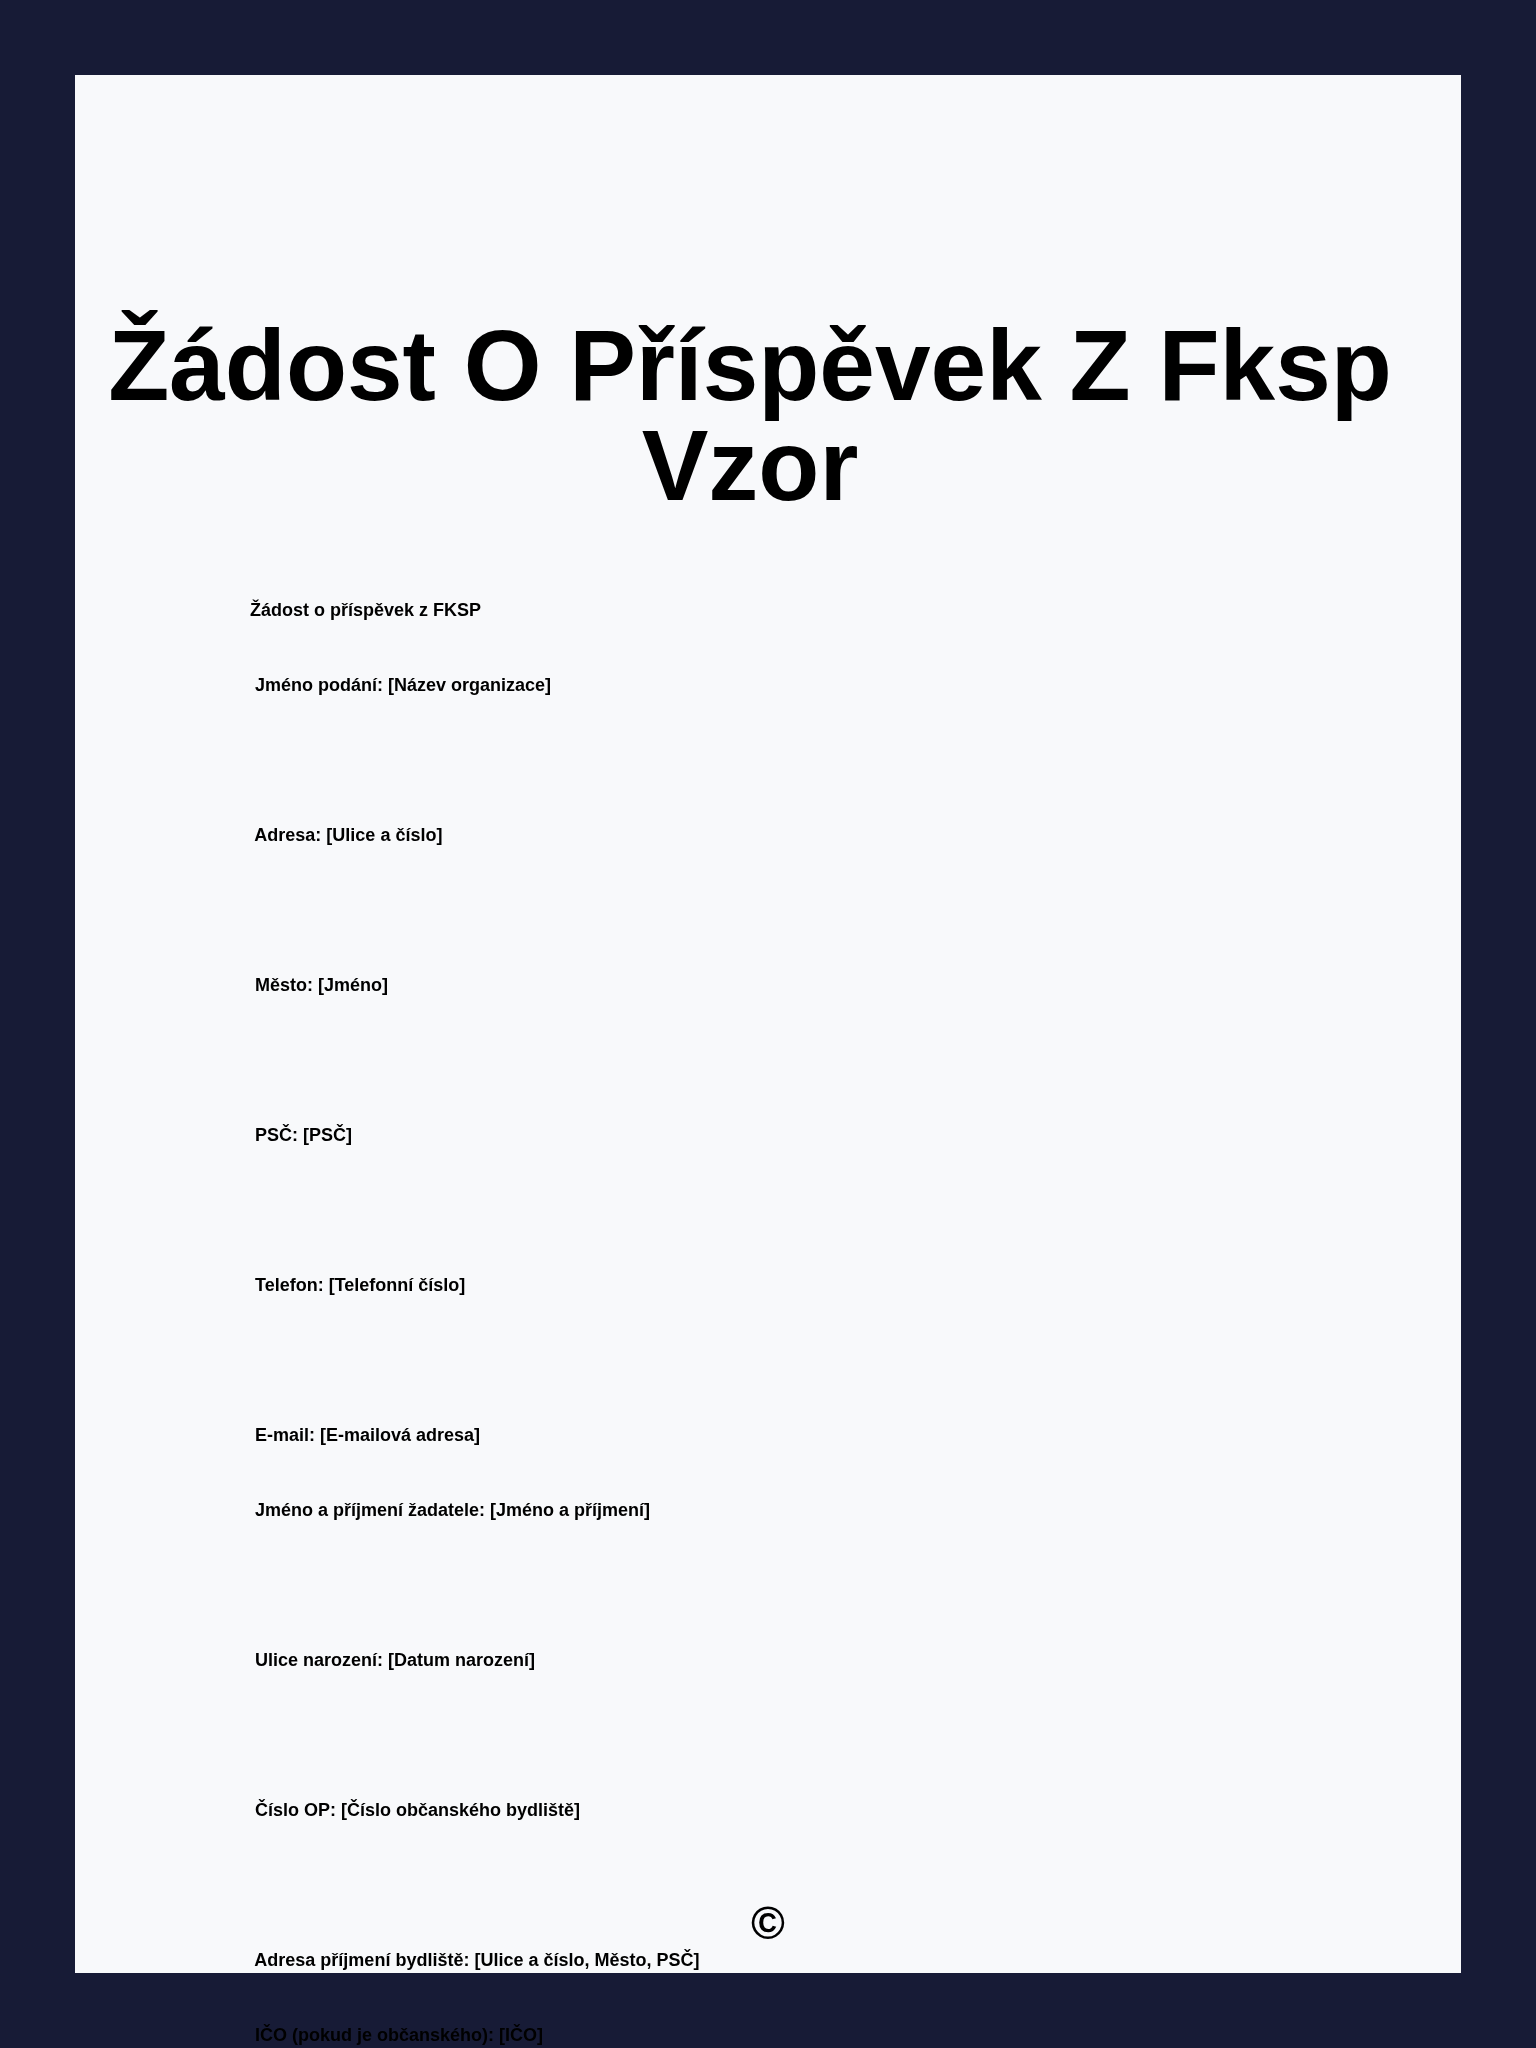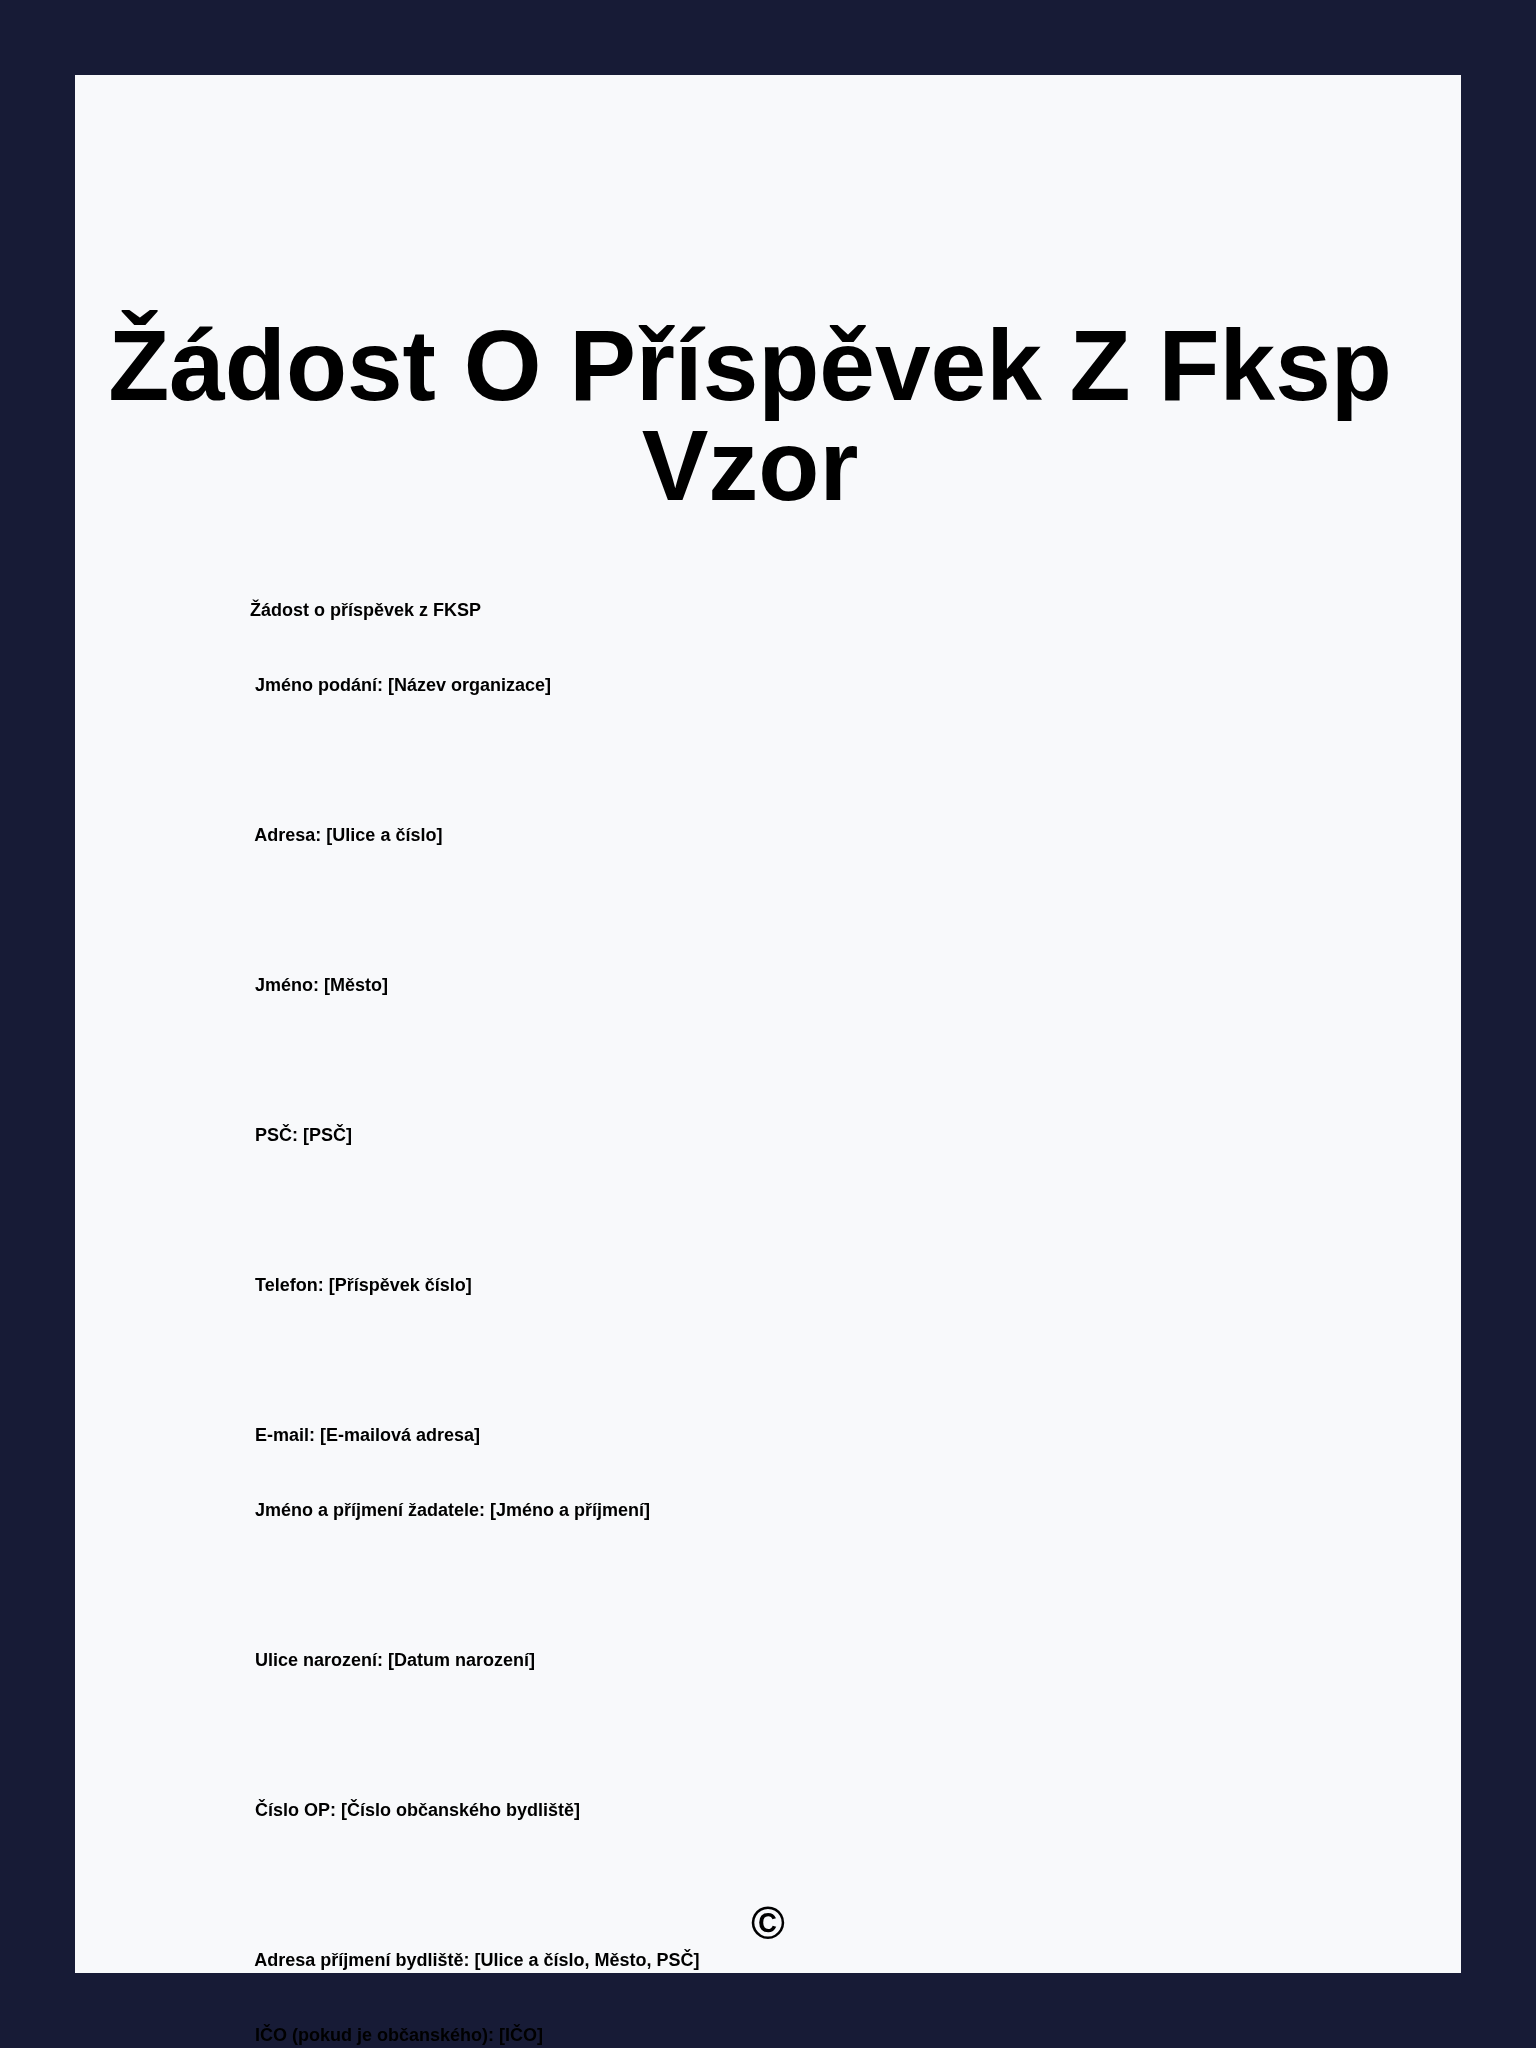--- a/index.html
+++ b/index.html
@@ -71,25 +71,25 @@
 
 <div class="page">
   <h1 class="title">Žádost O Příspěvek Z Fksp Vzor</h1>
 
   <div class="body-text">
     <span class="line">Žádost o příspěvek z FKSP</span>
     <span class="line"> Jméno podání: [Název organizace]</span>
     <span class="line"></span>
     <span class="line"> Adresa: [Ulice a číslo]</span>
     <span class="line"></span>
-    <span class="line"> Jméno: [Město]</span>
+    <span class="line"> Město: [Jméno]</span>
     <span class="line"></span>
     <span class="line"> PSČ: [PSČ]</span>
     <span class="line"></span>
-    <span class="line"> Telefon: [Příspěvek číslo]</span>
+    <span class="line"> Telefon: [Telefonní číslo]</span>
     <span class="line"></span>
     <span class="line"> E-mail: [E-mailová adresa]</span>
     <span class="line"> Jméno a příjmení žadatele: [Jméno a příjmení]</span>
     <span class="line"></span>
     <span class="line"> Ulice narození: [Datum narození]</span>
     <span class="line"></span>
     <span class="line"> Číslo OP: [Číslo občanského bydliště]</span>
     <span class="line"></span>
     <span class="line"> Adresa příjmení bydliště: [Ulice a číslo, Město, PSČ]</span>
     <span class="line"> IČO (pokud je občanského): [IČO]</span>

